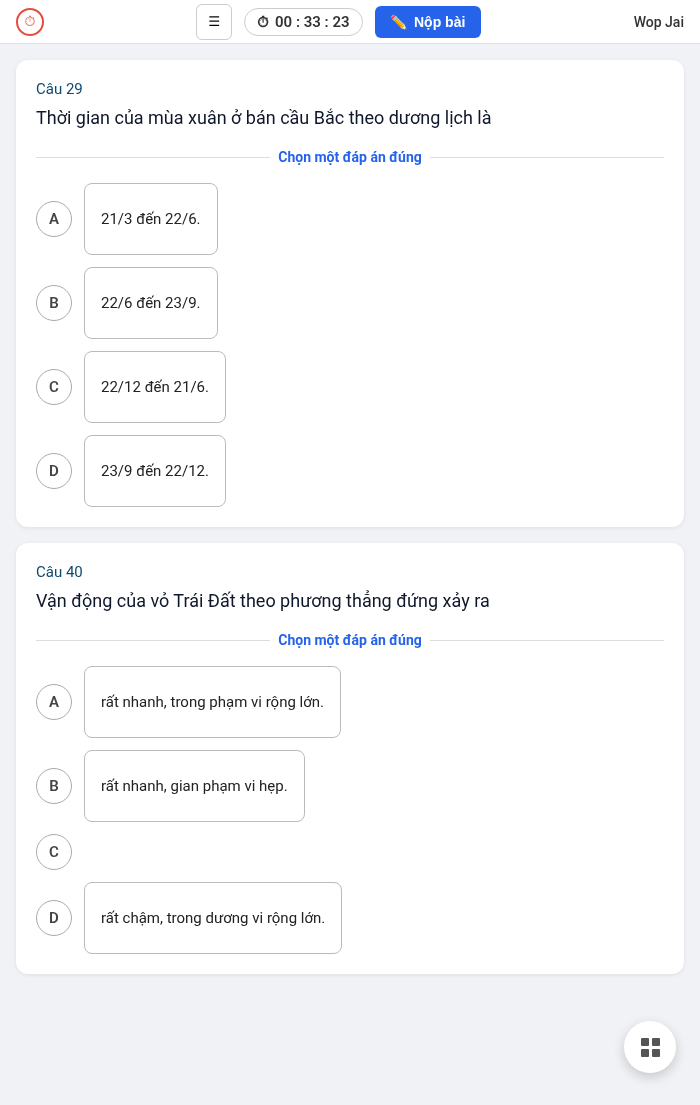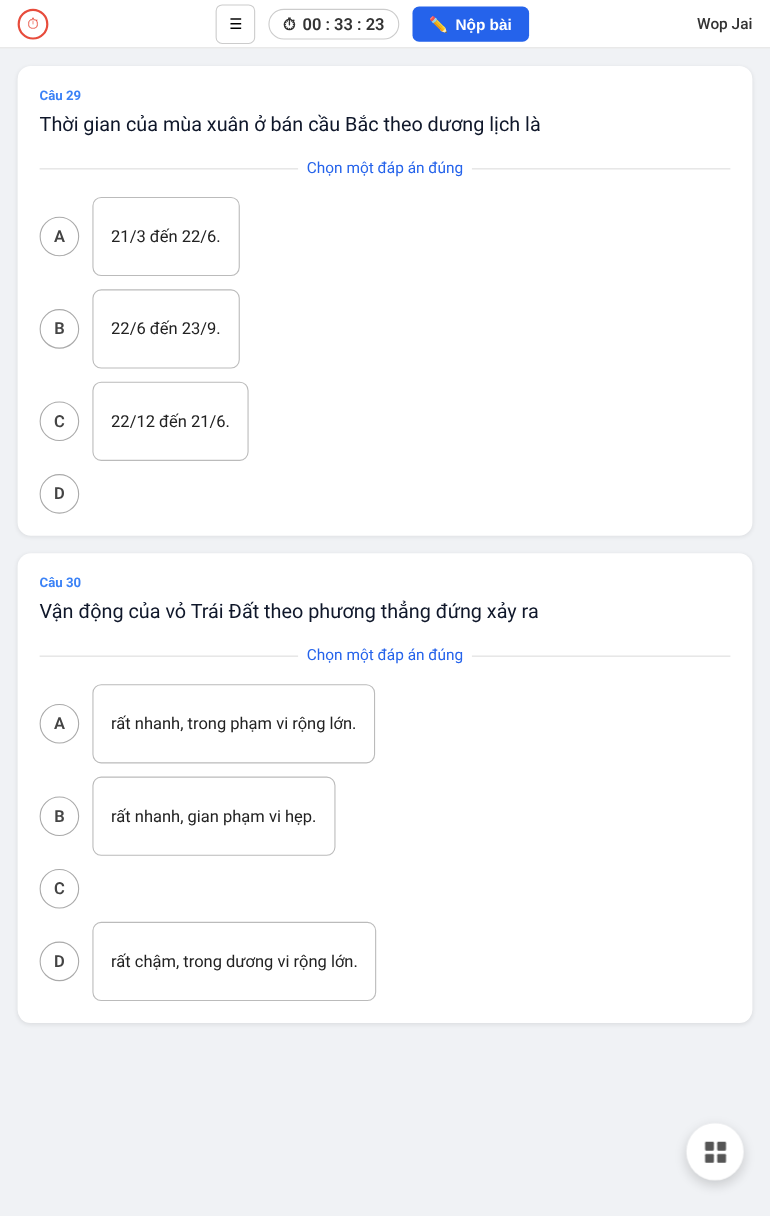--- a/index.html
+++ b/index.html
@@ -93,23 +93,23 @@
     }
 
     
     .question-card {
       background: #fff;
       border-radius: 12px;
       padding: 20px;
       box-shadow: 0 1px 4px rgba(0,0,0,0.08);
     }
     .question-number {
-      font-size: 12px;
-      font-weight: 700;
-      color: #3b82f6;
+      font-size: 15px;
+      font-weight: 400;
+      color: #0c4a6e;
       margin-bottom: 6px;
     }
     .question-text {
       font-size: 18px;
       color: #0f172a;
       margin-bottom: 18px;
       line-height: 1.5;
     }
     .divider-label {
       display: flex;
@@ -120,21 +120,21 @@
     .divider-label::before,
     .divider-label::after {
       content: '';
       flex: 1;
       height: 1px;
       background: #ddd;
     }
     .divider-label span {
       font-size: 14px;
       color: #2563eb;
-      font-weight: 400;
+      font-weight: 700;
       white-space: nowrap;
     }
 
     
     .options-list {
       display: flex;
       flex-direction: column;
       gap: 12px;
     }
     .option-row {
@@ -233,26 +233,27 @@
       <div class="option-row">
         <div class="option-letter">B</div>
         <div class="option-box">22/6 đến 23/9.</div>
       </div>
       <div class="option-row">
         <div class="option-letter">C</div>
         <div class="option-box">22/12 đến 21/6.</div>
       </div>
       <div class="option-row">
         <div class="option-letter">D</div>
+        <div class="option-box">23/9 đến 22/12.</div>
       </div>
     </div>
   </div>
 
   <div class="question-card">
-    <div class="question-number">Câu 30</div>
+    <div class="question-number">Câu 40</div>
     <div class="question-text">Vận động của vỏ Trái Đất theo phương thẳng đứng xảy ra</div>
     <div class="divider-label">
       <span>Chọn một đáp án đúng</span>
     </div>
     <div class="options-list">
       <div class="option-row">
         <div class="option-letter">A</div>
         <div class="option-box">rất nhanh, trong phạm vi rộng lớn.</div>
       </div>
       <div class="option-row">

